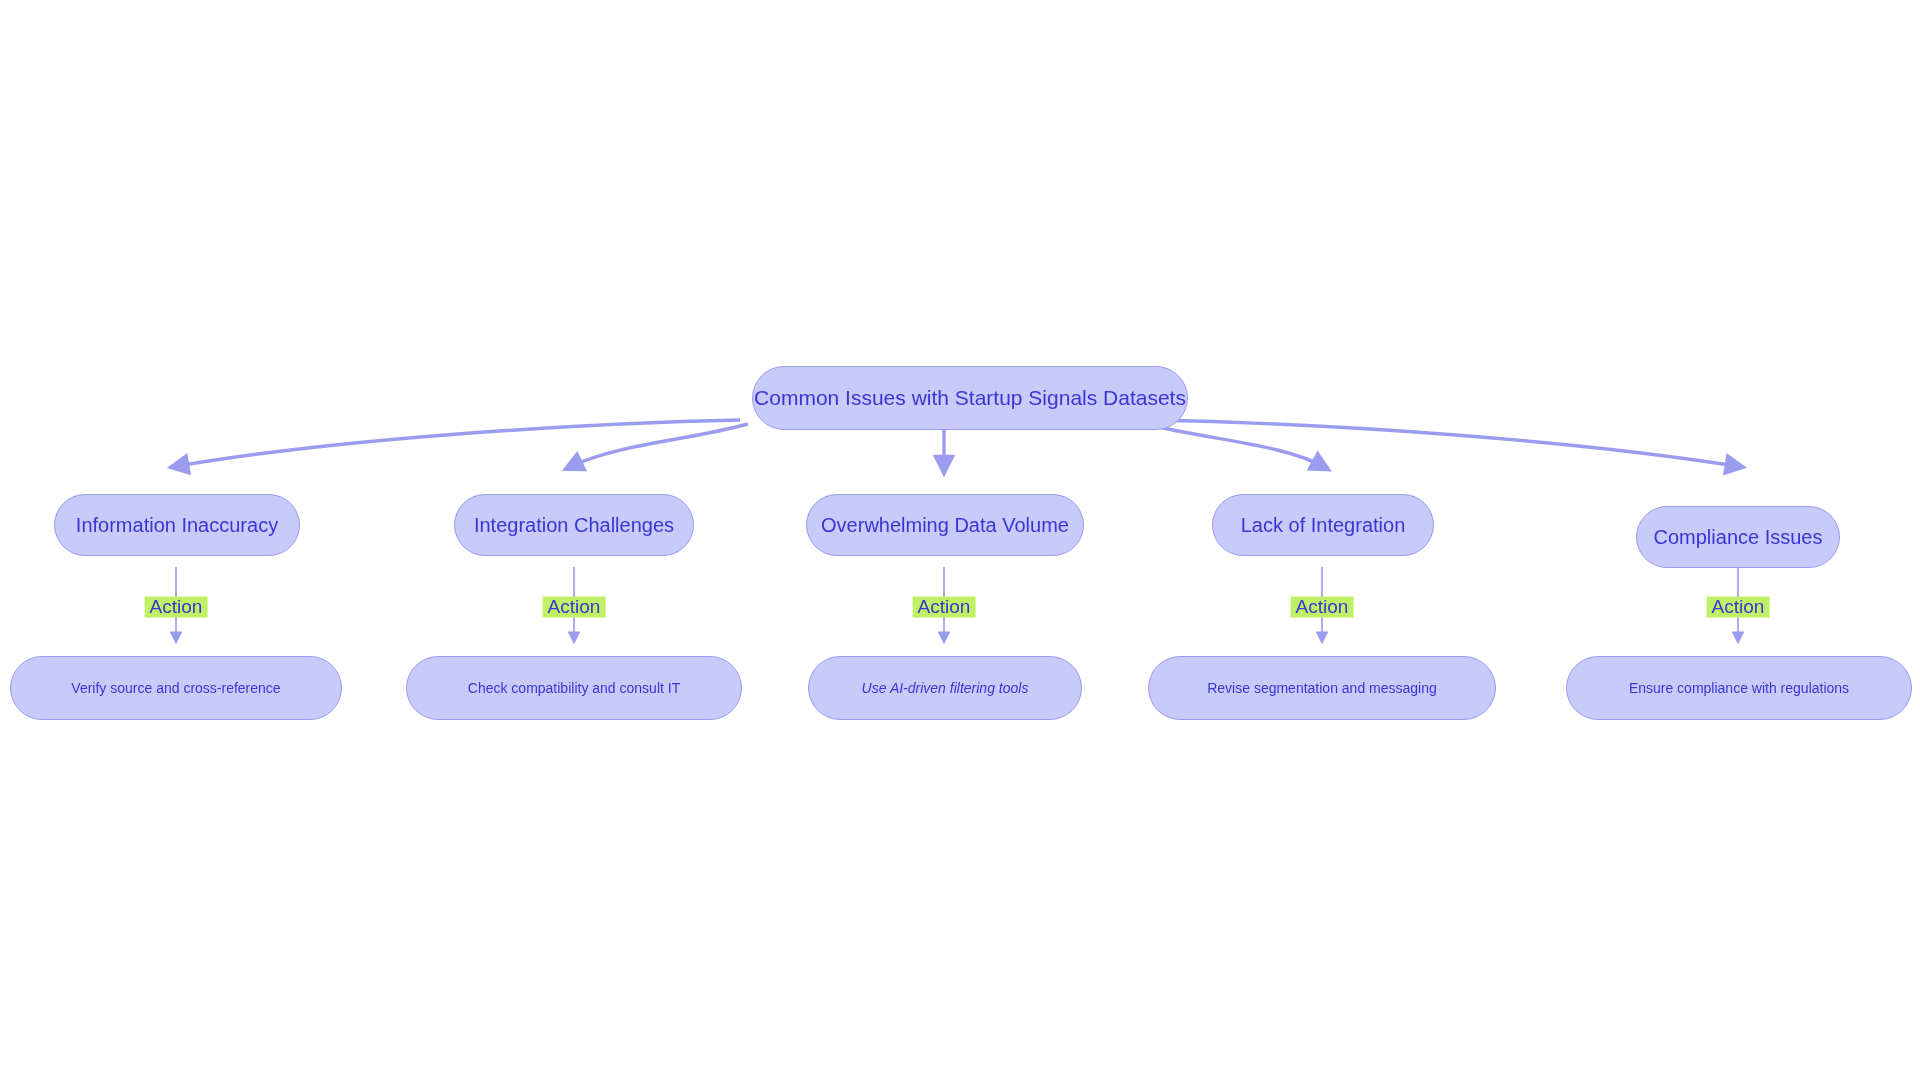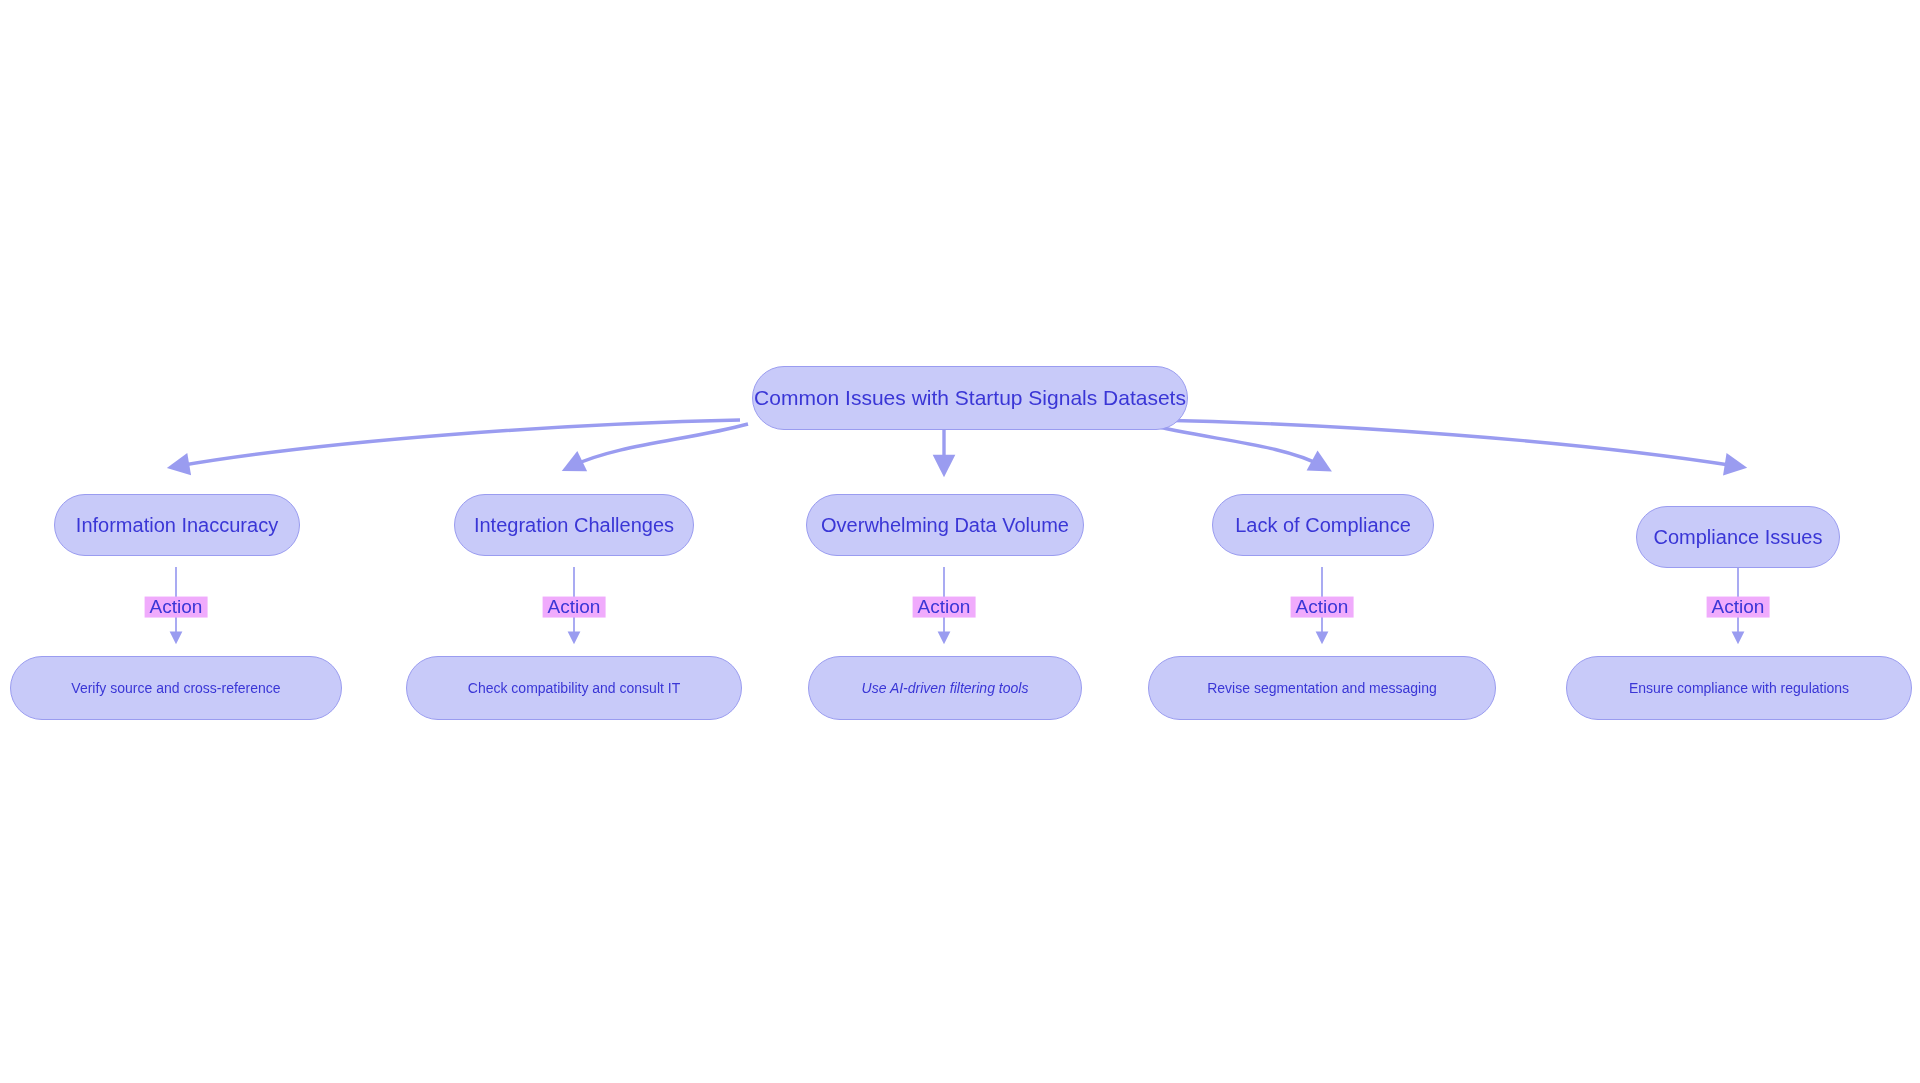--- a/index.html
+++ b/index.html
@@ -54,21 +54,21 @@
     font-size: 20px;
   }
   .node-action {
     font-size: 14px;
   }
   .edge-label {
     position: absolute;
     transform: translate(-50%, -50%);
     color: #3a36d6;
     font-size: 19px;
-    background: #f0abfc;
+    background: #bef264;
     padding: 0 5px;
     white-space: nowrap;
     line-height: 1.1;
   }
 </style>
 </head>
 <body>
 
 <div id="flowchart-canvas">
 
@@ -106,21 +106,21 @@
   <div class="node node-issue" style="left:54px; top:494px; width:246px; height:62px;">
     <span class="node-label">Information Inaccuracy</span>
   </div>
   <div class="node node-issue" style="left:454px; top:494px; width:240px; height:62px;">
     <span class="node-label">Integration Challenges</span>
   </div>
   <div class="node node-issue" style="left:806px; top:494px; width:278px; height:62px;">
     <span class="node-label">Overwhelming Data Volume</span>
   </div>
   <div class="node node-issue" style="left:1212px; top:494px; width:222px; height:62px;">
-    <span class="node-label">Lack of Compliance</span>
+    <span class="node-label">Lack of Integration</span>
   </div>
   <div class="node node-issue" style="left:1636px; top:506px; width:204px; height:62px;">
     <span class="node-label">Compliance Issues</span>
   </div>
 
   <div class="edge-label" style="left:176px; top:607px;">
     <span>Action</span>
   </div>
   <div class="edge-label" style="left:574px; top:607px;">
     <span>Action</span>

